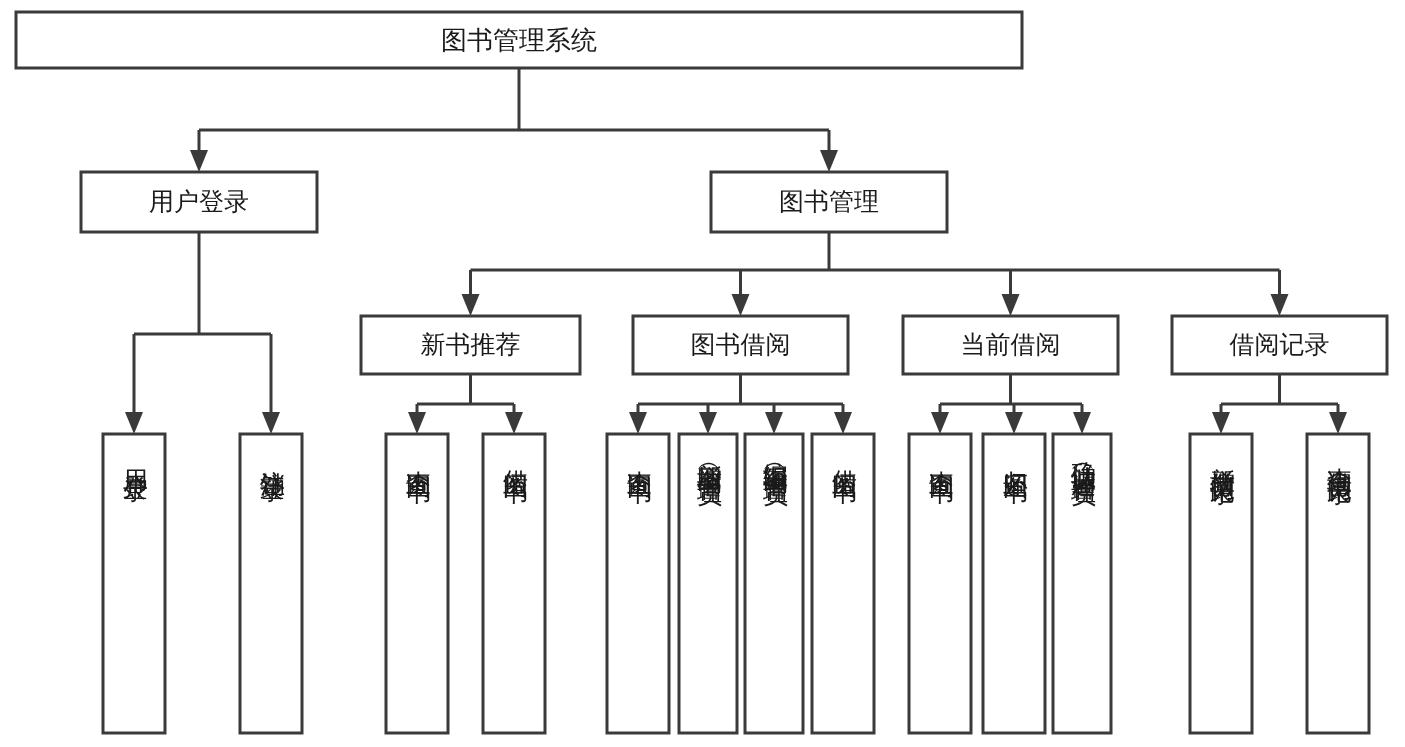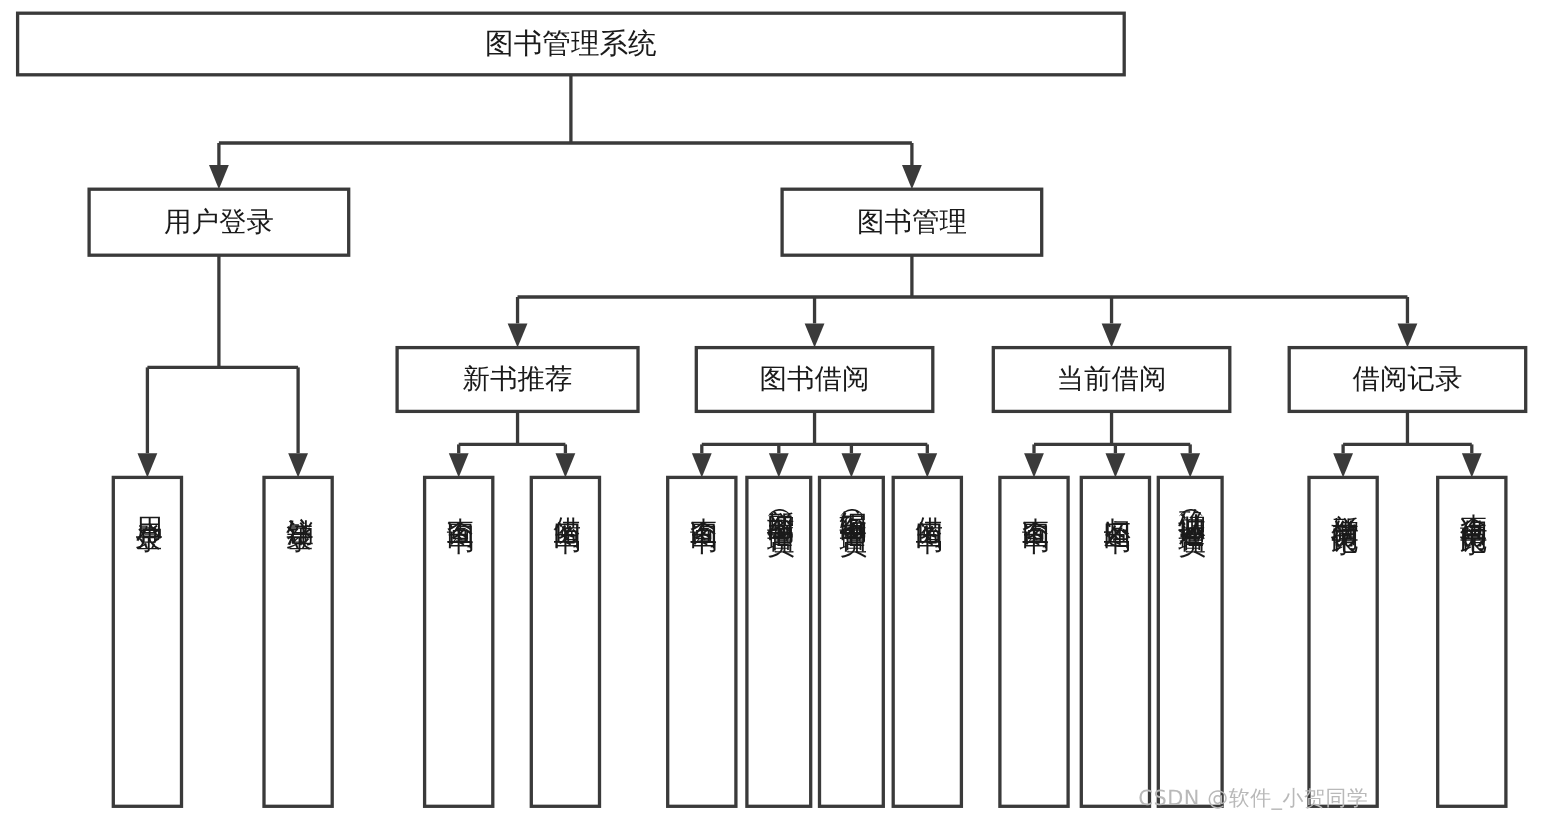--- a/index.html
+++ b/index.html
@@ -208,14 +208,13 @@
           <rect x="1190" y="434" width="62" height="299" class="node-box"></rect>
           <text x="1221" y="456" class="node-label label-v" text-anchor="middle" dominant-baseline="hanging">新增借阅记录</text>
         </g>
         <g>
           <rect x="1307" y="434" width="62" height="299" class="node-box"></rect>
           <text x="1338" y="456" class="node-label label-v" text-anchor="middle" dominant-baseline="hanging">查询借阅记录</text>
         </g>
       </g>
   </svg>
 
-  <div class="watermark">CSDN @软件_小贺同学</div>
 </div>
 
 </body></html>

